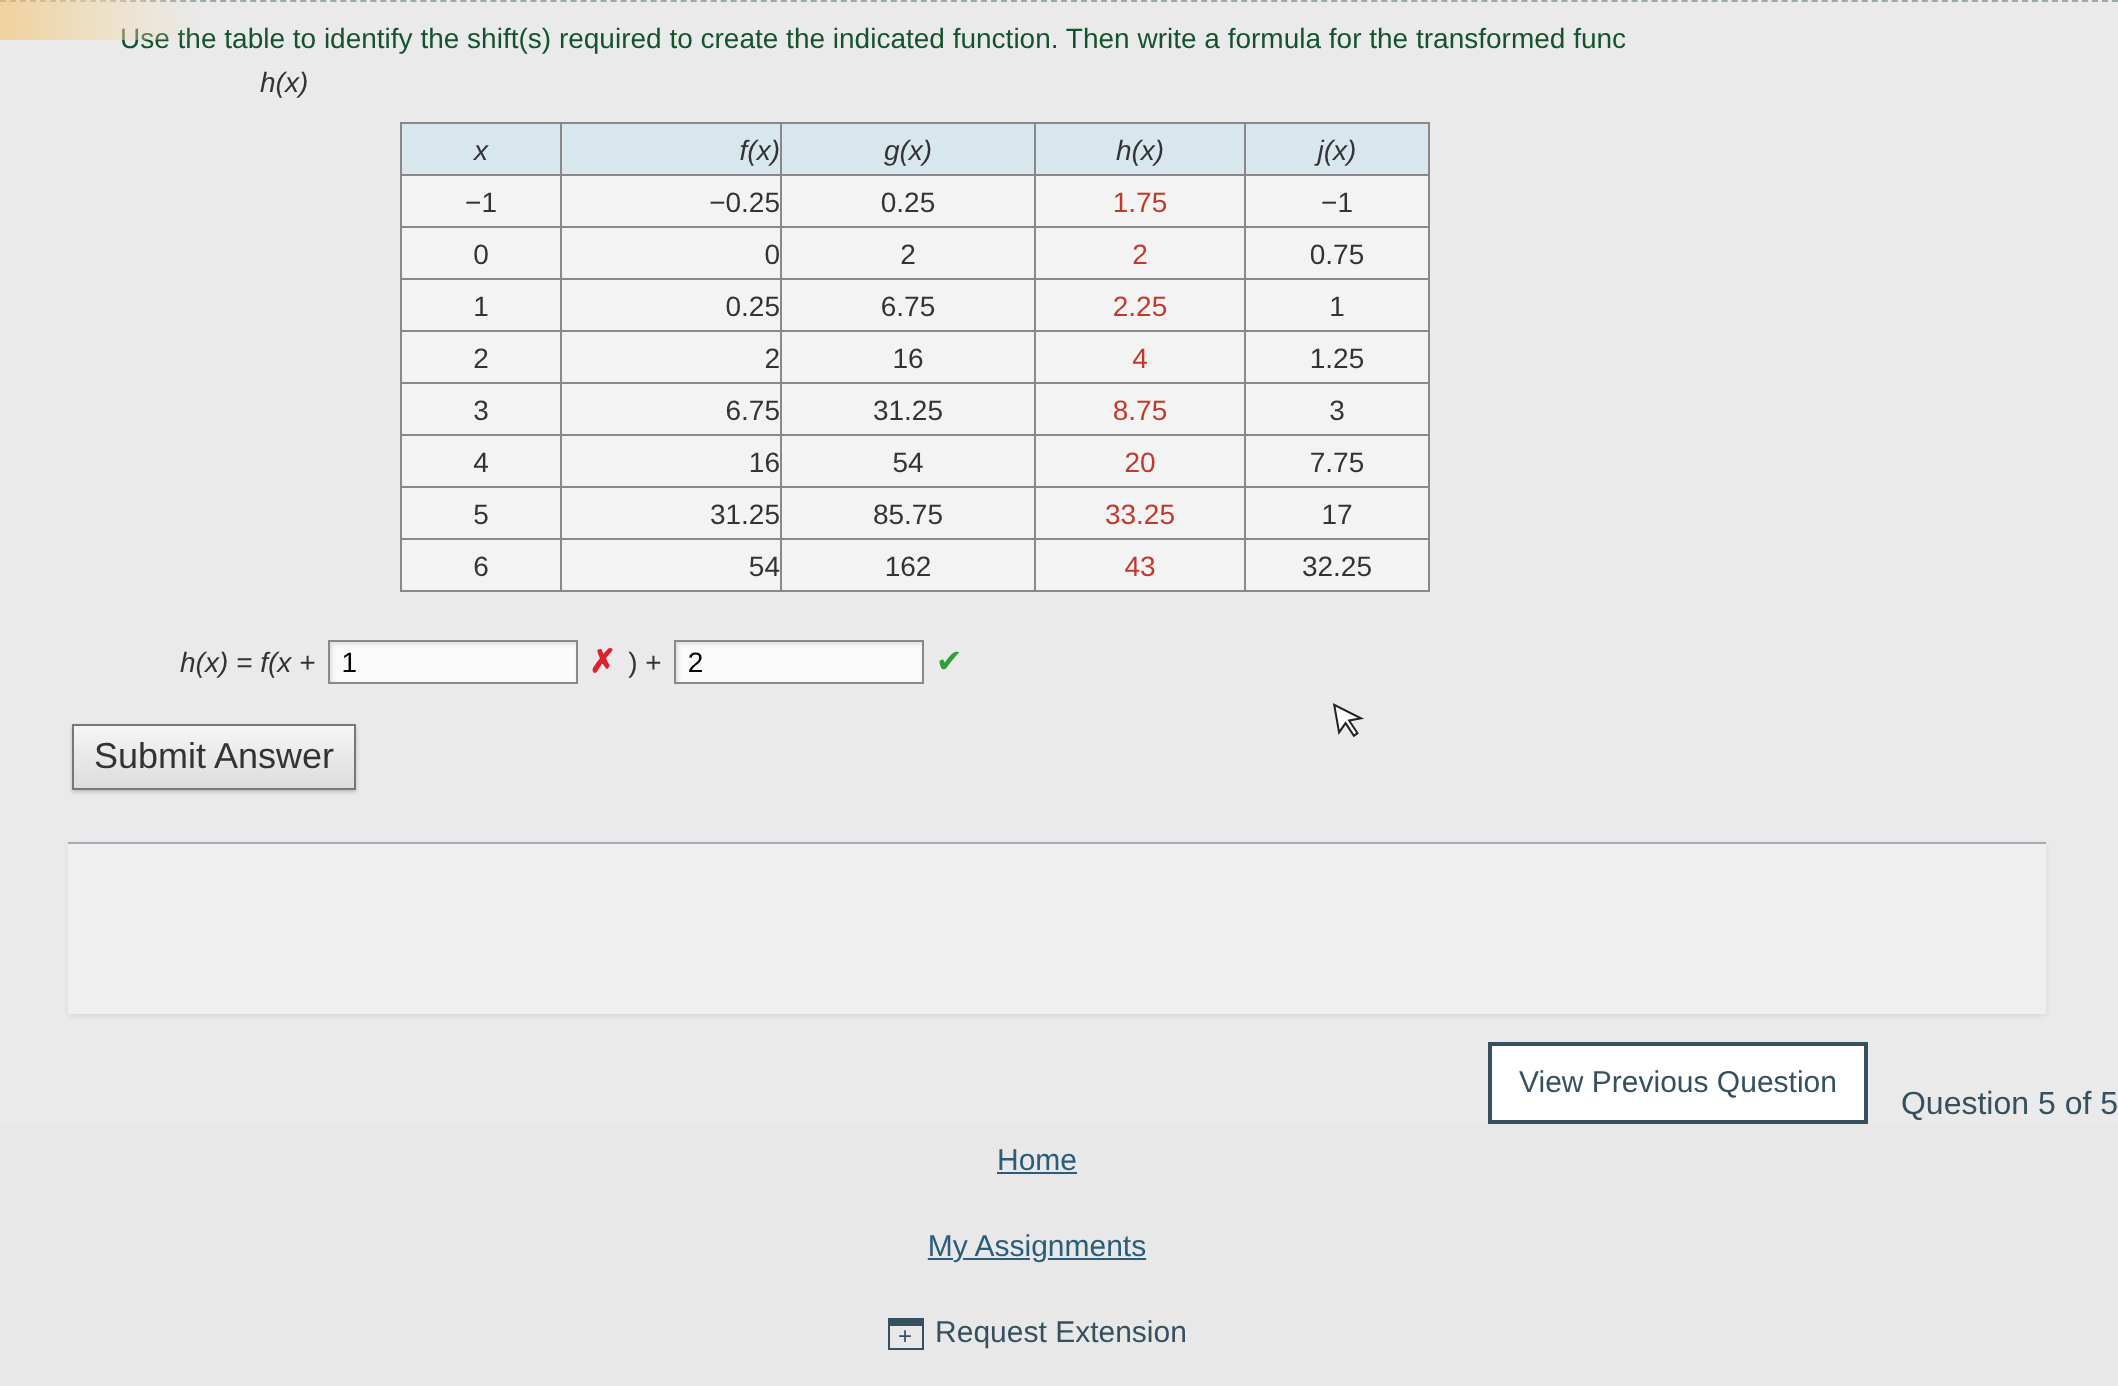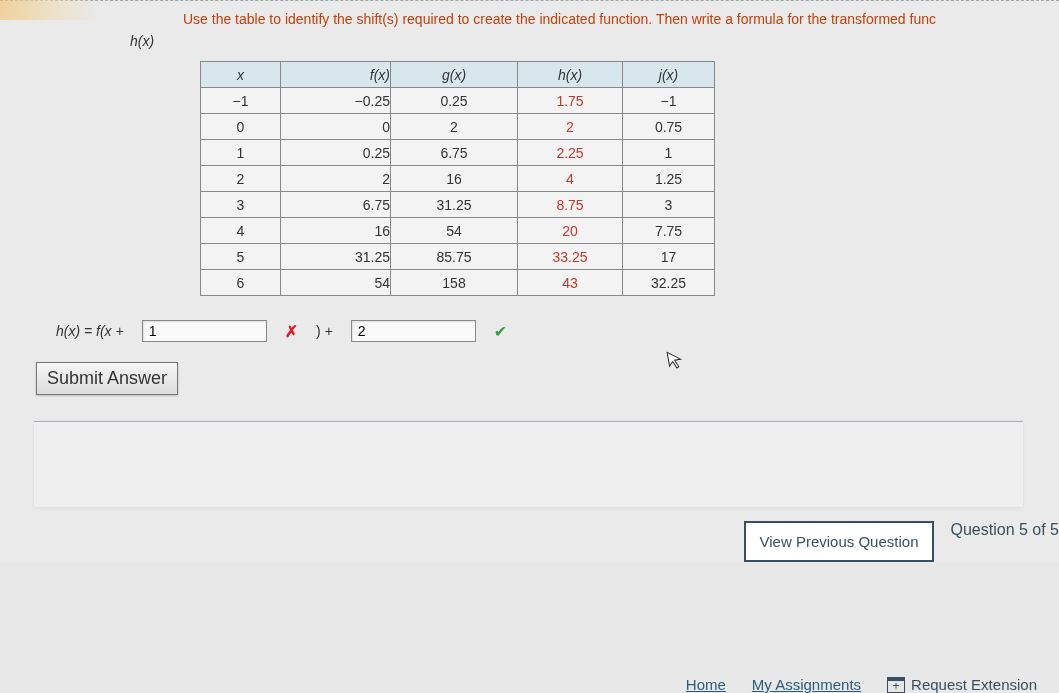--- a/index.html
+++ b/index.html
@@ -23,22 +23,21 @@
     }
     .content-card {
       position: relative;
       margin: 0;
       background: #eaeaea;
       border-top: 1px dashed #9aa;
       padding-top: 6px;
     }
     .instructions {
       padding: 4px 0 6px 60px;
-      color: #c2410c;
-      text-align: center;
+      color: #14532d;
     }
     .hx-label {
       padding-left: 130px;
       font-style: italic;
       color: #333;
       margin-bottom: 6px;
     }
     .table-wrap {
       padding-left: 200px;
       padding-top: 6px;
@@ -61,24 +60,24 @@
     }
     th:nth-child(1), td:nth-child(1) { width: 80px; }
     th:nth-child(2), td:nth-child(2) { width: 110px; text-align: right; }
     th:nth-child(3), td:nth-child(3) { width: 127px; }
     th:nth-child(4), td:nth-child(4) { width: 105px; }
     th:nth-child(5), td:nth-child(5) { width: 92px; }
     .fnvar { font-style: italic; }
     .red-cell { color: #c0392b; }
 
     .formula-row {
-      padding: 24px 0 0 56px;
+      padding: 24px 0 0 90px;
       display: flex;
       align-items: center;
-      gap: 18px;
+      gap: 6px;
       font-size: 14px;
     }
     .formula-row .lhs { font-style: italic; }
     .ans-input {
       width: 125px;
       height: 22px;
       border: 1px solid #888;
       background: #fafafa;
       padding: 0 6px;
       font-size: 14px;
@@ -102,50 +101,51 @@
     .spacer-region {
       margin: 26px 36px 0 34px;
       height: 86px;
       border-top: 1px solid #aab;
       background: #efefef;
       box-shadow: 0 1px 3px rgba(0,0,0,0.08);
     }
 
     .lower-bar {
       display: flex;
-      align-items: flex-start;
+      align-items: flex-end;
       justify-content: flex-end;
       margin-top: 0;
       padding: 14px 0 0 0;
     }
     .view-prev-btn {
       border: 2px solid #36505f;
       background: #fff;
       color: #36505f;
       padding: 10px 14px;
       font-size: 15px;
       cursor: pointer;
     }
     .q-count {
       margin-left: 16px;
       font-size: 16px;
       color: #36505f;
     }
 
     .footer {
       position: absolute;
-      bottom: 0;
+      bottom: 18px;
       left: 0;
       width: 100%;
       display: flex;
       align-items: center;
       justify-content: flex-end;
       padding-right: 22px;
       gap: 26px;
       font-size: 15px;
+      flex-direction: column;
     }
     .footer .spacer { flex: 1; }
     .footer a {
       color: #2a5d7a;
       text-decoration: underline;
       cursor: pointer;
     }
     .footer .ext { color: #36505f; display: flex; align-items: center; gap: 6px; }
     .ext-icon { 
       display:inline-flex; width:18px; height:16px; border:1.5px solid #36505f; 
@@ -229,21 +229,21 @@
         <tr>
           <td>5</td>
           <td>31.25</td>
           <td>85.75</td>
           <td class="red-cell">33.25</td>
           <td>17</td>
         </tr>
         <tr>
           <td>6</td>
           <td>54</td>
-          <td>158</td>
+          <td>162</td>
           <td class="red-cell">43</td>
           <td>32.25</td>
         </tr>
       </tbody>
     </table>
   </div>
 
   <div class="formula-row">
     <span class="lhs">h(x) = f(x +</span>
     <input class="ans-input" value="1" style="">

